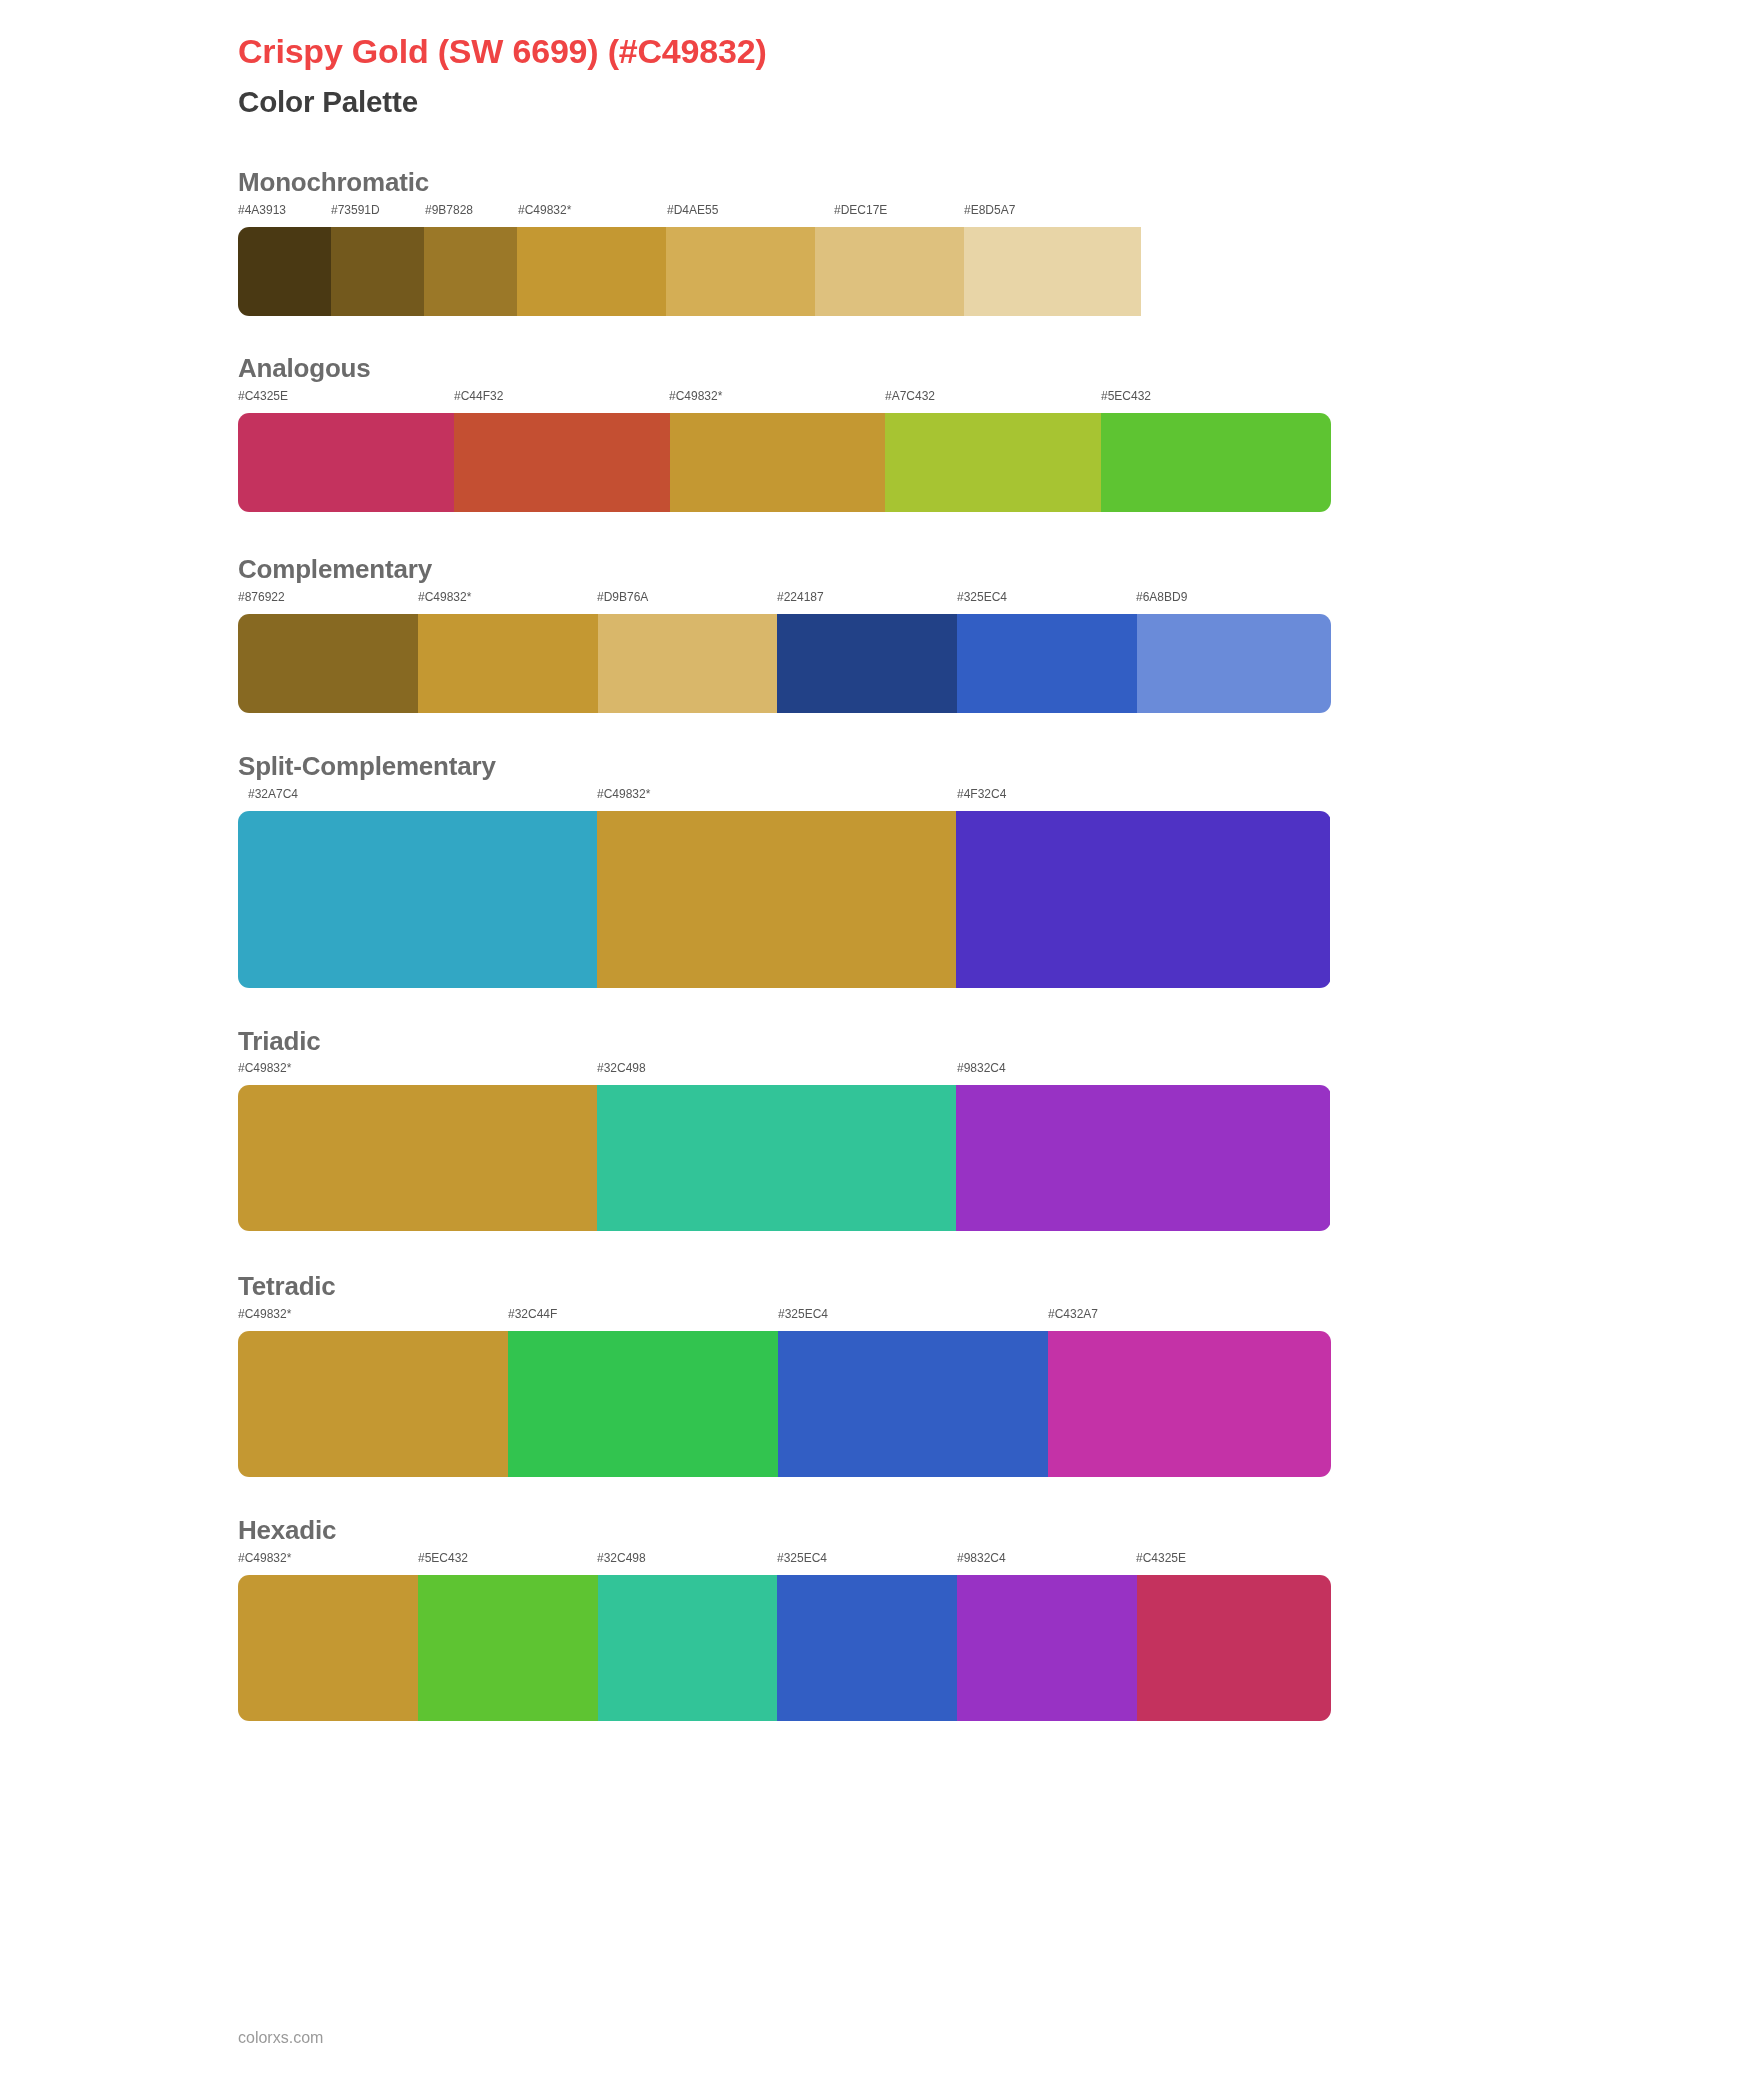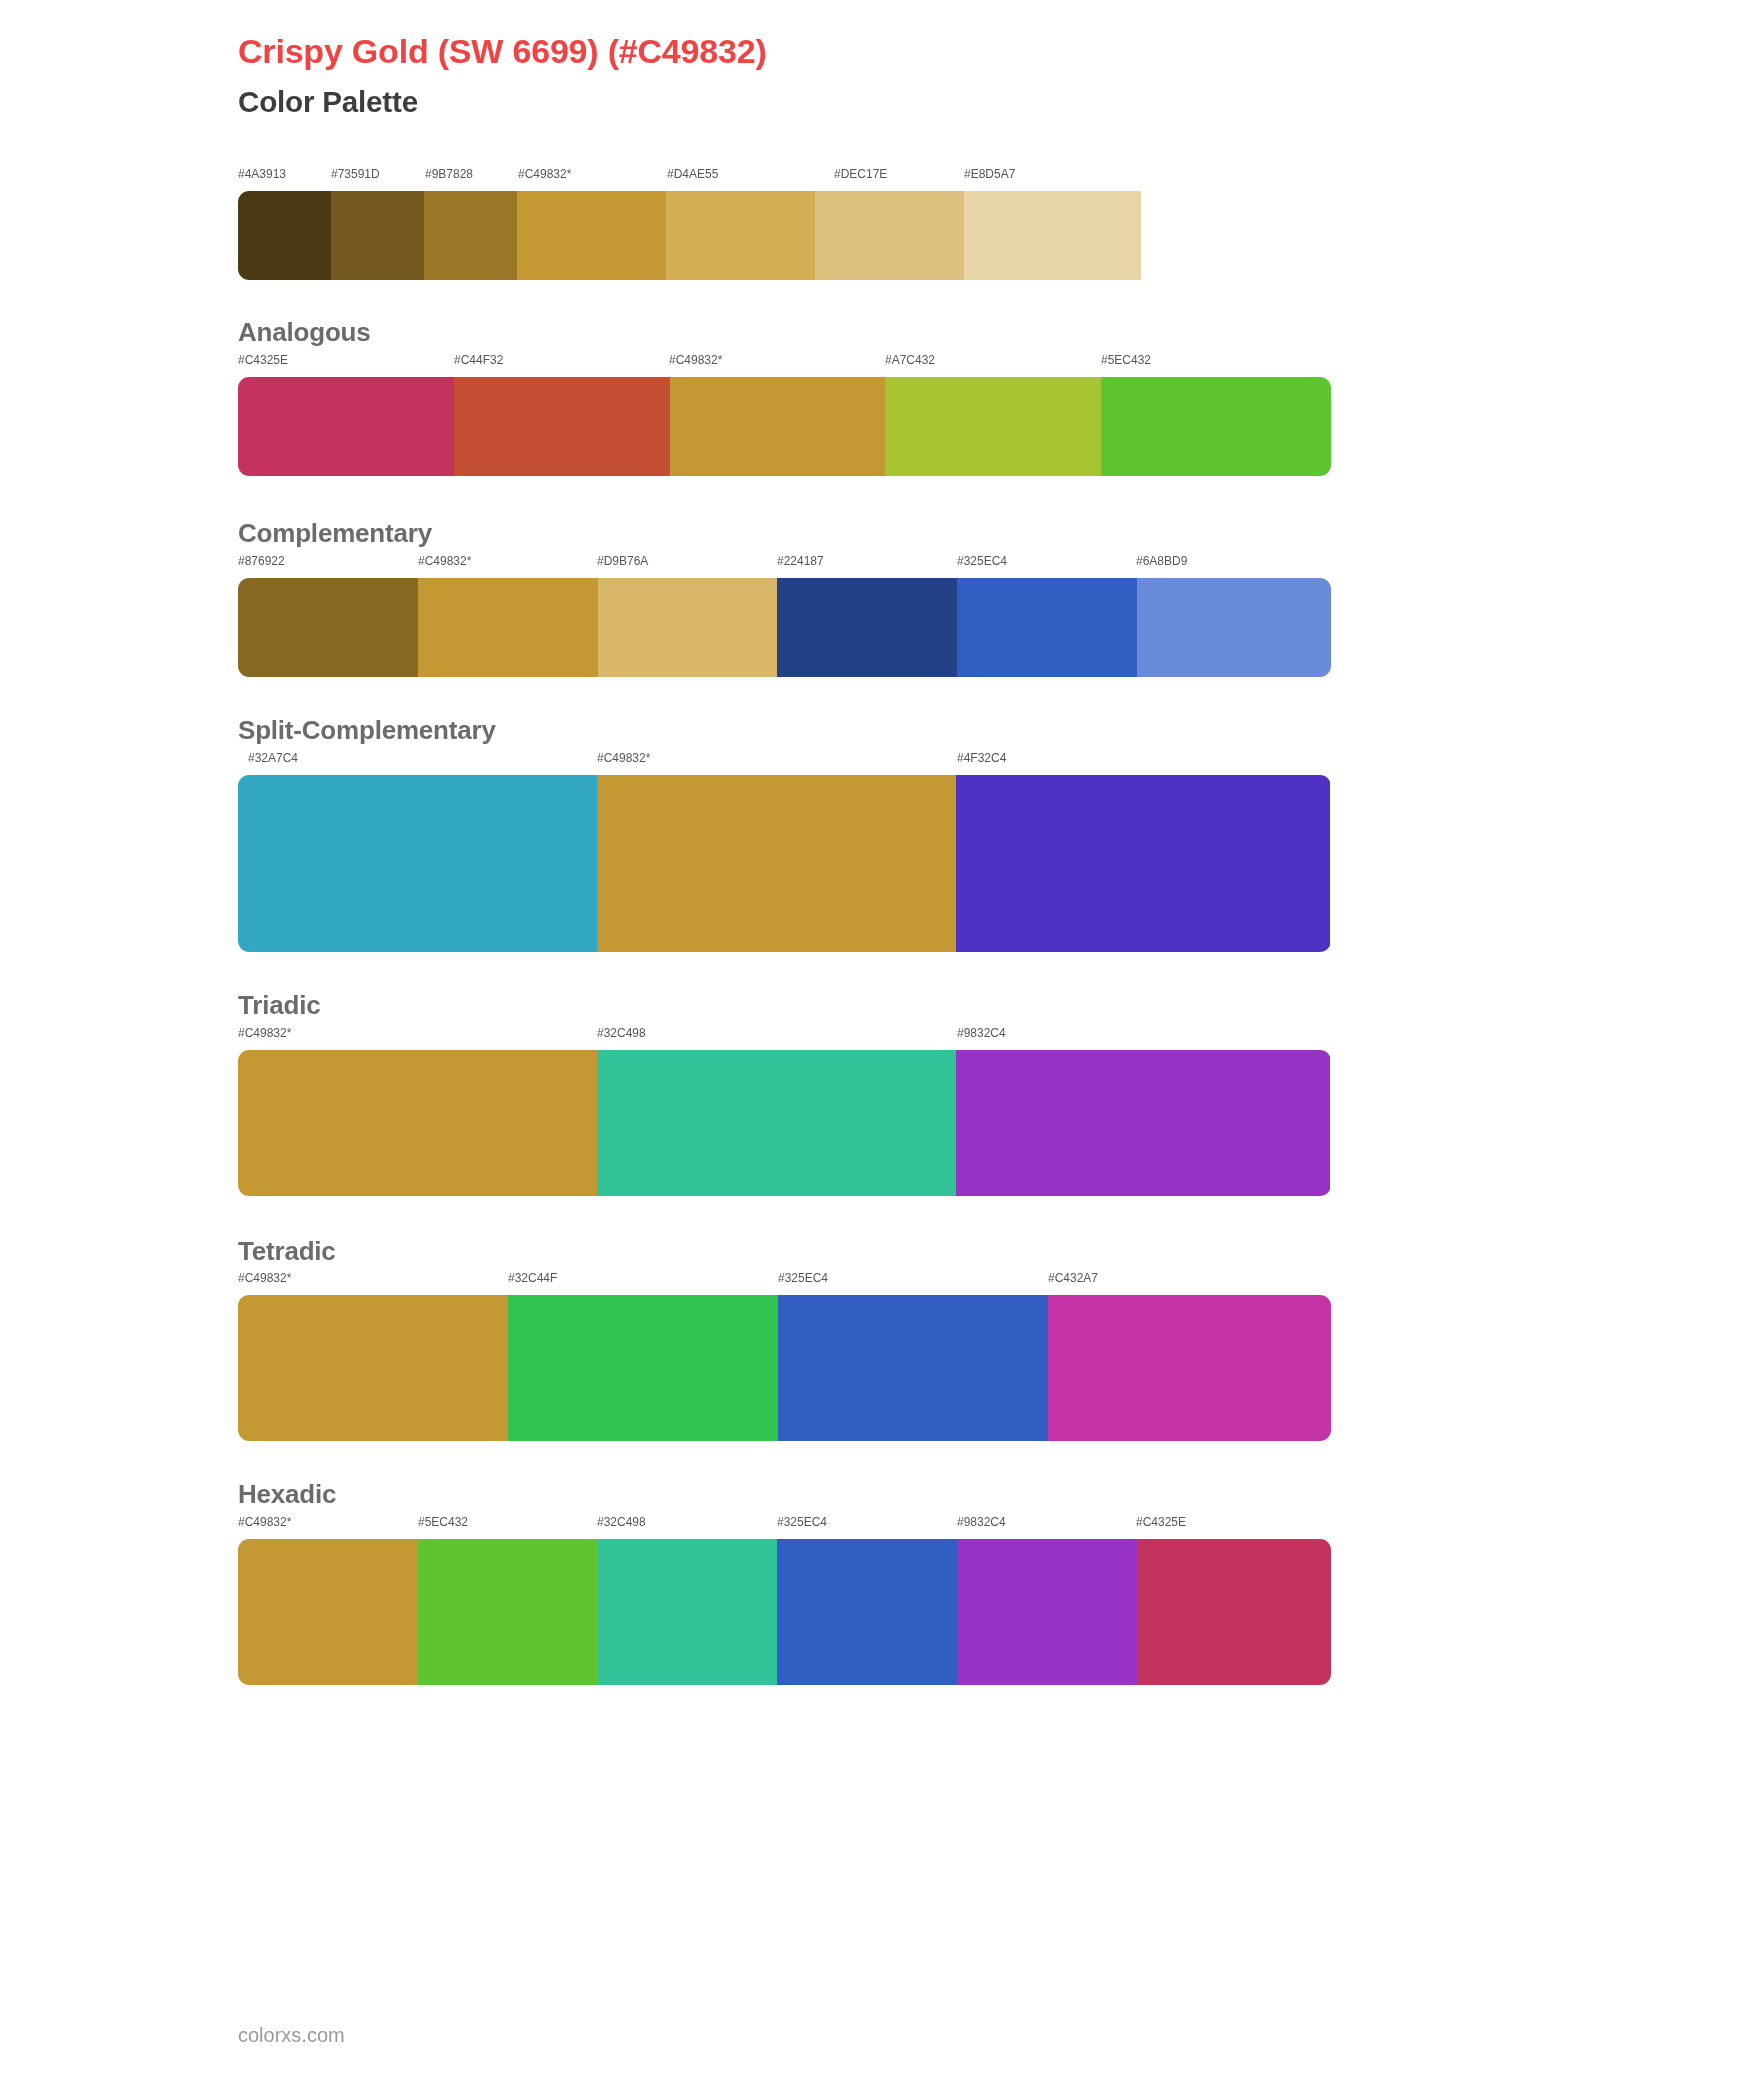--- a/index.html
+++ b/index.html
@@ -74,36 +74,37 @@
     overflow: hidden;
     display: flex;
   }
   .bar {
     height: 100%;
   }
   .footer {
     position: absolute;
     left: 238px;
     bottom: 30px;
-    font-size: 20px;
+    font-size: 16px;
     color: #9a9a9a;
   }
 </style>
 </head>
 <body>
 
 <div class="page">
 
   <div class="header">
     <h1 class="title">Crispy Gold (SW 6699) (#C49832)</h1>
     <h2 class="subtitle">Color Palette</h2>
   </div>
 
   <div class="sections" id="sections-root">
       <div class="section" style="margin-bottom: 37px;">
+        <div class="section-title">Monochromatic</div>
         <div class="swatch-row">
           <div class="labels">
             <div class="swatch-label" style="left: 0px;">#4A3913</div>
             <div class="swatch-label" style="left: 93px;">#73591D</div>
             <div class="swatch-label" style="left: 187px;">#9B7828</div>
             <div class="swatch-label" style="left: 280px;">#C49832*</div>
             <div class="swatch-label" style="left: 429px;">#D4AE55</div>
             <div class="swatch-label" style="left: 596px;">#DEC17E</div>
             <div class="swatch-label" style="left: 726px;">#E8D5A7</div>
           </div>

